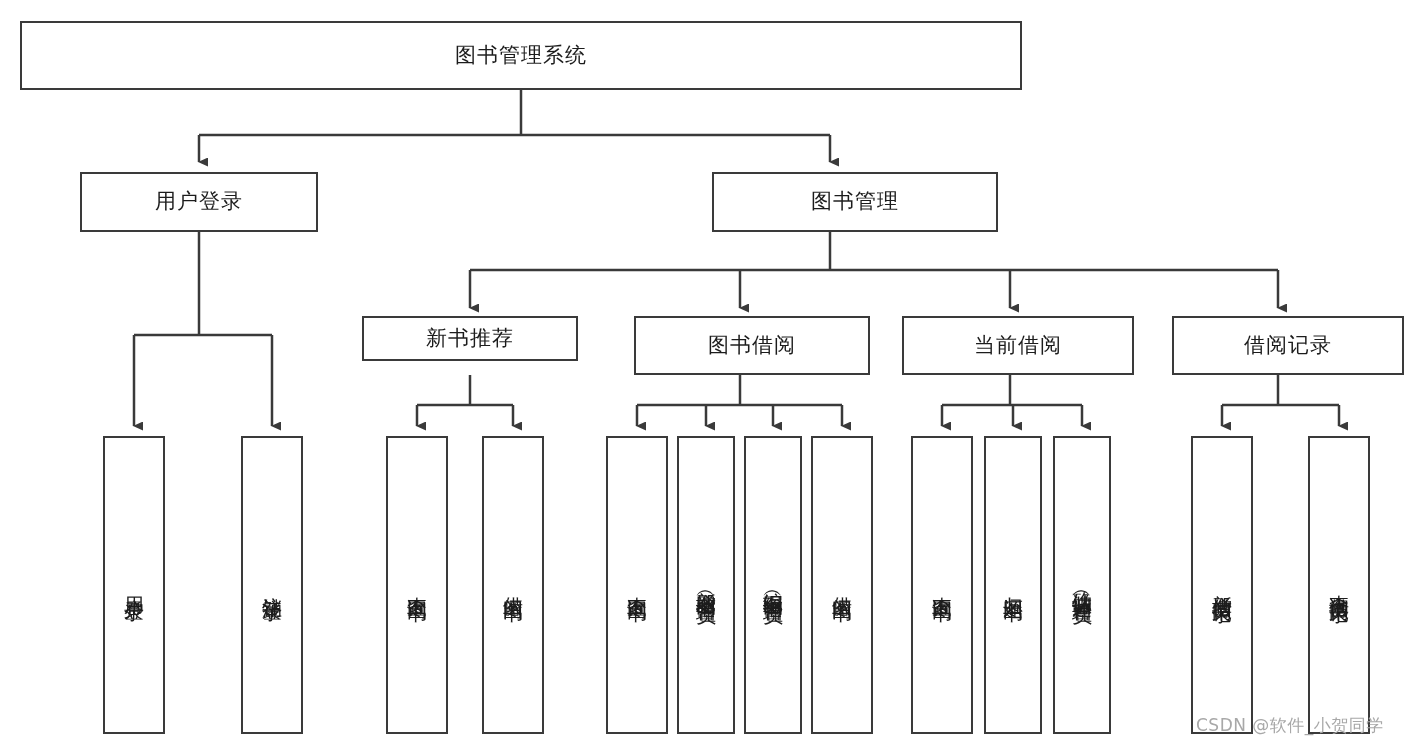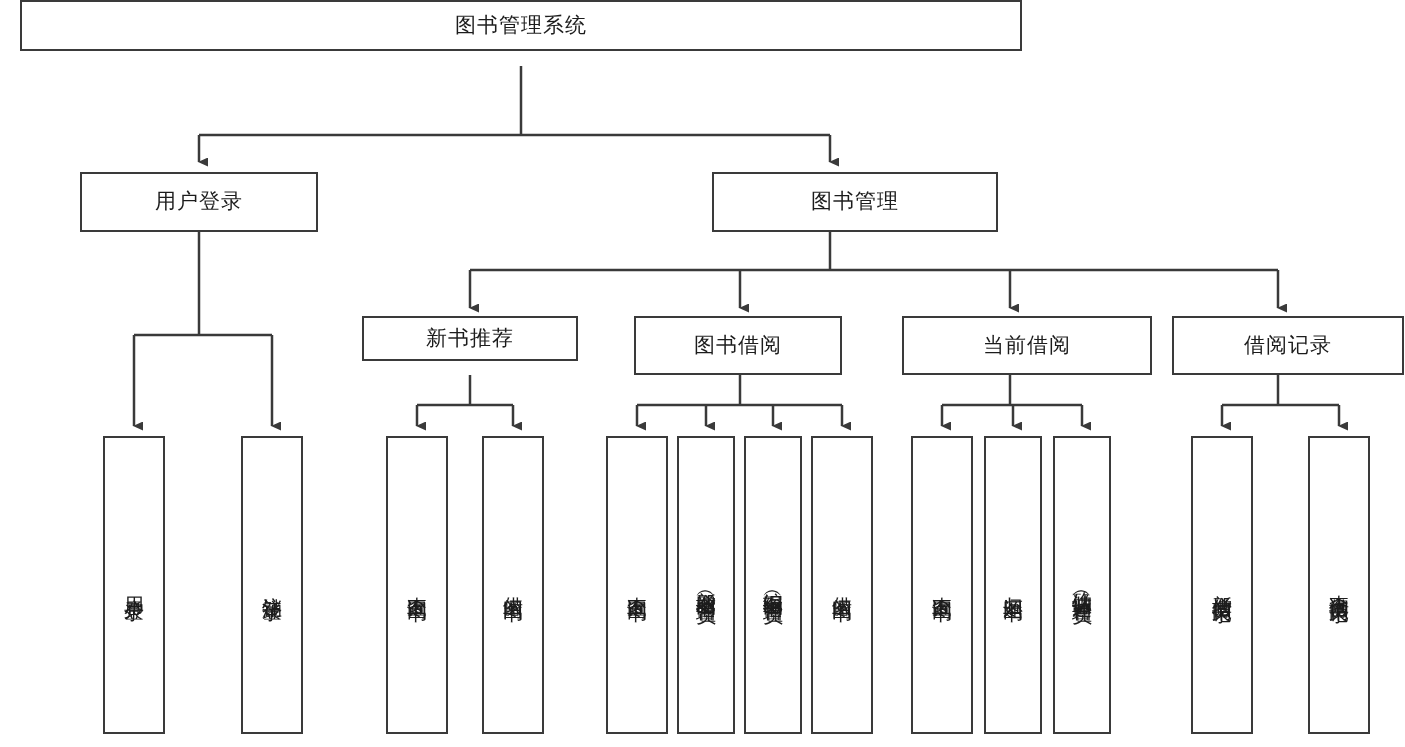--- a/index.html
+++ b/index.html
@@ -114,38 +114,38 @@
       <line x1="1013" y1="405" x2="1013" y2="426" marker-end="url(#arrowhead)"></line>
       <line x1="1082" y1="405" x2="1082" y2="426" marker-end="url(#arrowhead)"></line>
 
       <line x1="1278" y1="375" x2="1278" y2="405"></line>
       <line x1="1222" y1="405" x2="1339" y2="405"></line>
       <line x1="1222" y1="405" x2="1222" y2="426" marker-end="url(#arrowhead)"></line>
       <line x1="1339" y1="405" x2="1339" y2="426" marker-end="url(#arrowhead)"></line>
     </g>
   </svg>
 
-  <div class="node horiz" id="node-root" style="left:20px; top:0; width:1002px; height:51px;">
+  <div class="node horiz" id="node-root" style="left:20px; top:21px; width:1002px; height:69px;">
     <span class="node-label">图书管理系统</span>
   </div>
 
   <div class="node horiz" style="left:80px; top:172px; width:238px; height:60px;">
     <span class="node-label">用户登录</span>
   </div>
   <div class="node horiz" style="left:712px; top:172px; width:286px; height:60px;">
     <span class="node-label">图书管理</span>
   </div>
 
   <div class="node horiz" style="left:362px; top:316px; width:216px; height:45px;">
     <span class="node-label">新书推荐</span>
   </div>
-  <div class="node horiz" style="left:634px; top:316px; width:208px; height:59px;">
+  <div class="node horiz" style="left:634px; top:316px; width:236px; height:59px;">
     <span class="node-label">图书借阅</span>
   </div>
-  <div class="node horiz" style="left:902px; top:316px; width:250px; height:59px;">
+  <div class="node horiz" style="left:902px; top:316px; width:232px; height:59px;">
     <span class="node-label">当前借阅</span>
   </div>
   <div class="node horiz" style="left:1172px; top:316px; width:232px; height:59px;">
     <span class="node-label">借阅记录</span>
   </div>
 
   <div class="node vert" style="left:103px; top:436px; width:62px; height:298px;">
     <span class="node-label">用户登录</span>
   </div>
   <div class="node vert" style="left:241px; top:436px; width:62px; height:298px;">
@@ -182,14 +182,17 @@
     <span class="node-label">确认归还（管理员）</span>
   </div>
 
   <div class="node vert" style="left:1191px; top:436px; width:62px; height:298px;">
     <span class="node-label">新增借阅记录</span>
   </div>
   <div class="node vert" style="left:1308px; top:436px; width:62px; height:298px;">
     <span class="node-label">查询借阅记录</span>
   </div>
 
+  <div class="watermark" style="left:1196px; top:714px;">
+    <span>CSDN @软件_小贺同学</span>
+  </div>
 
 </div>
 
 </body></html>

